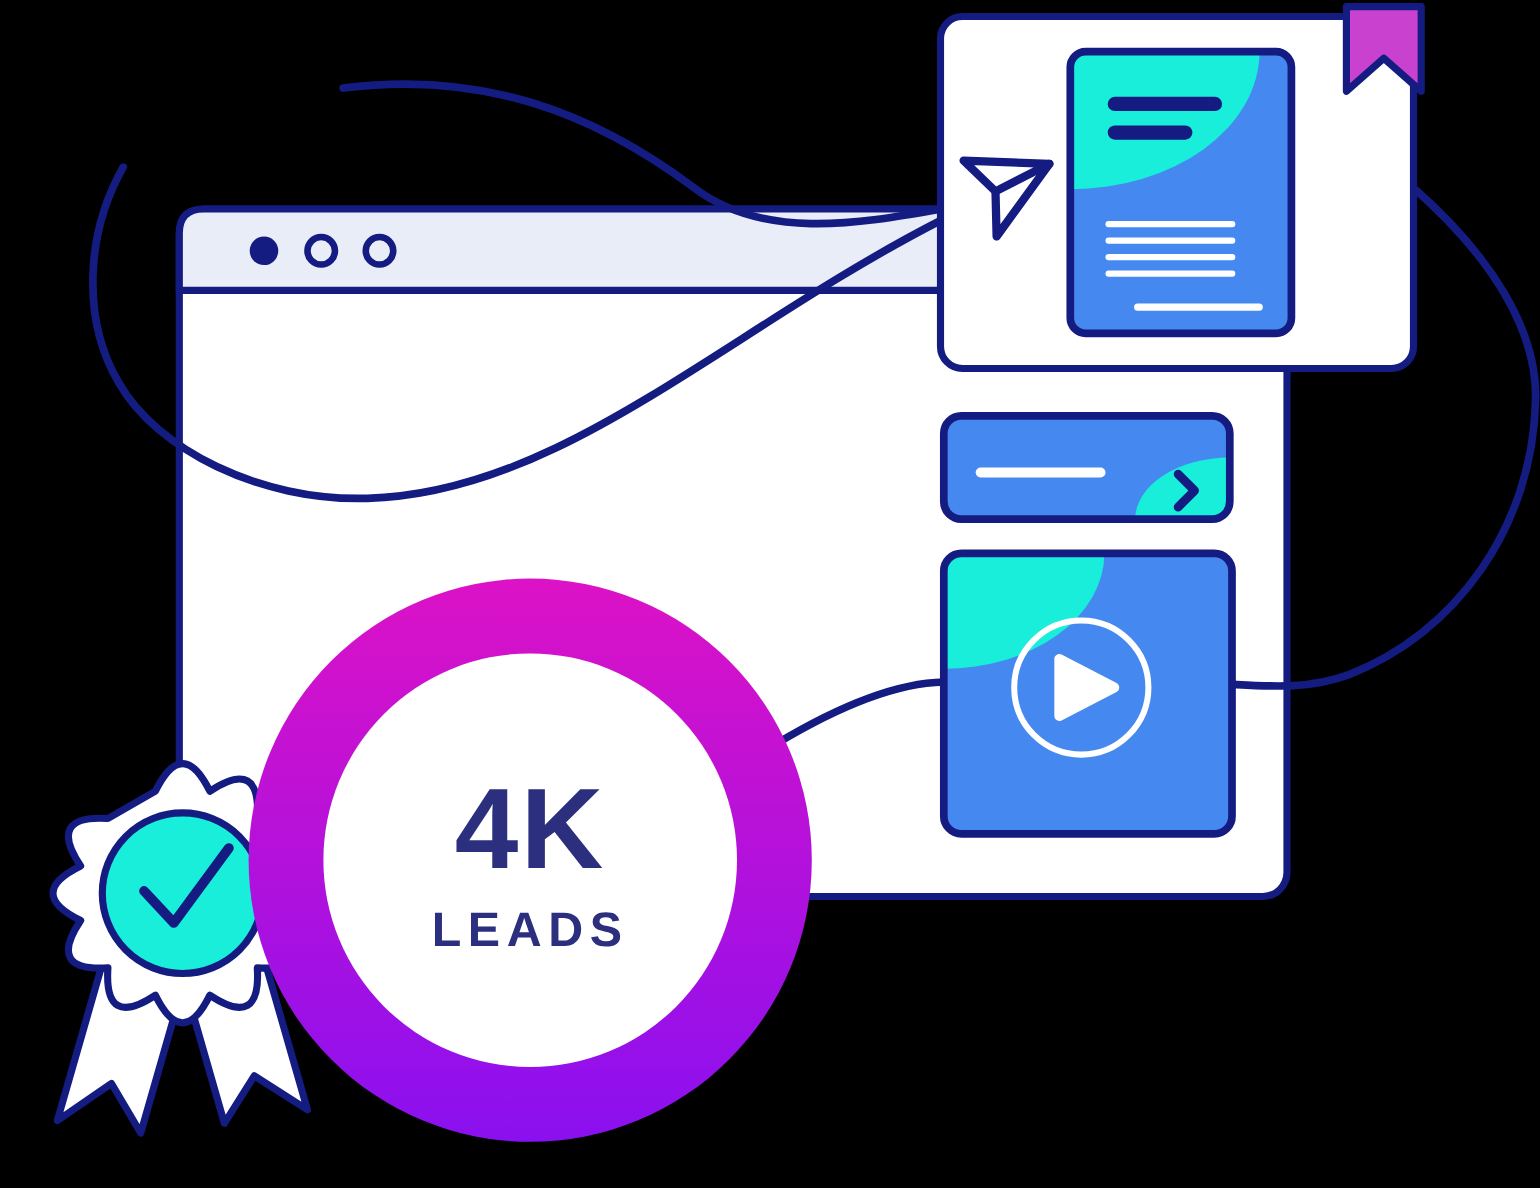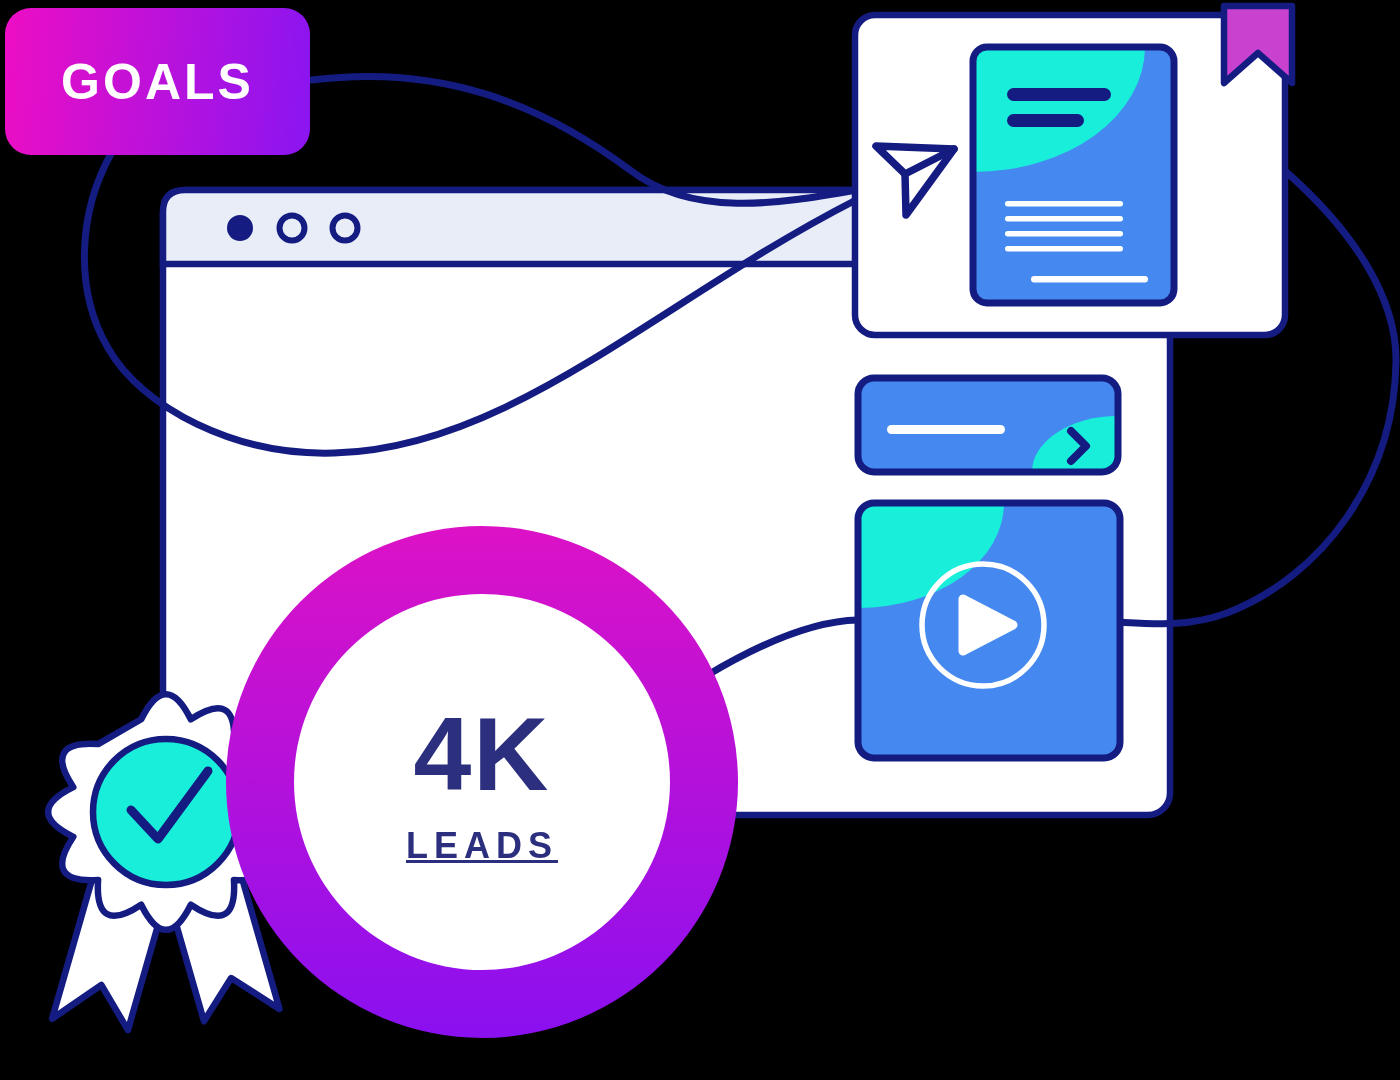--- a/index.html
+++ b/index.html
@@ -14,21 +14,21 @@
     background:linear-gradient(95deg,#ED0EC4 0%,#8A15F1 100%);
     display:flex;align-items:center;justify-content:center;
   }
   .goals-badge span{
     color:#fff;font-size:50px;font-weight:800;letter-spacing:3px;
   }
   .metric{
     position:absolute;left:282px;top:0;width:400px;text-align:center;color:#2B2F7E;
   }
   .metric-value{top:702px;position:absolute;width:400px;font-size:104px;font-weight:800;letter-spacing:2px;line-height:104px;}
-  .metric-label{top:816px;position:absolute;width:400px;font-size:36px;font-weight:800;letter-spacing:6px;line-height:60px;text-decoration:underline;}
+  .metric-label{top:816px;position:absolute;width:400px;font-size:44px;font-weight:800;letter-spacing:6px;line-height:60px;}
 </style>
 </head>
 <body>
 
 <div class="stage">
 
 <svg width="1400" height="1080" viewBox="0 0 1400 1080">
   <defs>
     <linearGradient id="ringGrad" gradientUnits="userSpaceOnUse" x1="482" y1="527" x2="482" y2="1040">
       <stop offset="0" stop-color="#DC12C6"></stop>
@@ -110,22 +110,19 @@
     <circle cx="166" cy="812" r="73" fill="#18EEDA" stroke="#141C82" stroke-width="6.5"></circle>
     <path d="M131 810 L158 839 L208 771" fill="none" stroke="#141C82" stroke-width="9" stroke-linecap="round" stroke-linejoin="round"></path>
   </g>
 
   <g>
     <circle cx="482" cy="782" r="256" fill="url(#ringGrad)"></circle>
     <circle cx="482" cy="782" r="188" fill="#FFFFFF"></circle>
   </g>
 </svg>
 
-<div class="goals-badge">
-  <span>GOALS</span>
-</div>
 
 <div class="metric">
   <div class="metric-value">4K</div>
   <div class="metric-label">LEADS</div>
 </div>
 
 </div>
 
 </body></html>

